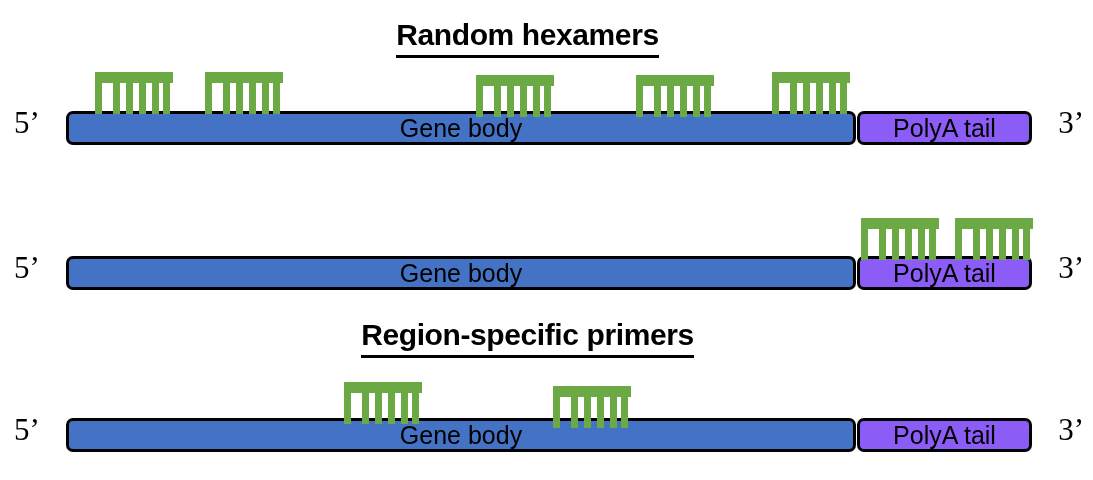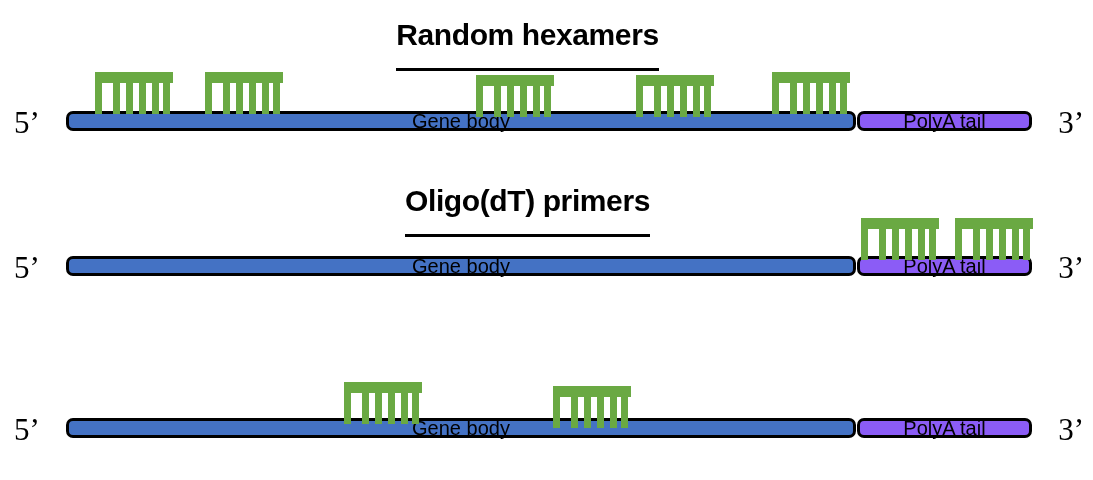--- a/index.html
+++ b/index.html
@@ -25,21 +25,21 @@
     font-family: "Liberation Sans", sans-serif;
     font-weight: bold;
     font-size: 30px;
     color: #000000;
     letter-spacing: -0.4px;
     white-space: nowrap;
   }
   .panel-title span.title-text {
     display: inline-block;
     border-bottom: 3px solid #000000;
-    padding-bottom: 17px;
+    padding-bottom: 4px;
     line-height: 1.05;
   }
 
   
   .strand {
     position: absolute;
     height: 34px;
   }
   .end-label {
     position: absolute;
@@ -48,29 +48,29 @@
     font-size: 31px;
     color: #000000;
     line-height: 34px;
   }
   .end-label.five { left: -52px; }
   .end-label.three { right: -52px; }
 
   .segment {
     position: absolute;
     top: 0;
-    height: 20px;
+    height: 34px;
     box-sizing: border-box;
     border: 3px solid #000000;
     border-radius: 7px;
     display: flex;
     align-items: center;
     justify-content: center;
     font-family: "Liberation Sans", sans-serif;
-    font-size: 20px;
+    font-size: 25px;
     color: #000000;
     line-height: 1;
     white-space: nowrap;
   }
   .segment.gene-body {
     background: #4472c4;
   }
   .segment.polya-tail {
     background: #8b5cf6;
   }
@@ -152,21 +152,20 @@
     </div>
     <div class="primer" style="left: 772px; top: 72px;">
       <div class="primer-bar"></div>
       <div class="tooth"></div>
       <div class="tooth"></div>
       <div class="tooth"></div>
       <div class="tooth"></div>
       <div class="tooth"></div>
       <div class="tooth"></div>
     </div>
-    <div class="panel-title" style="top: 184px;"><span class="title-text">Oligo(dT) primers</span></div>
     <div class="strand" style="left: 66px; top: 256px; width: 966px;">
       <div class="end-label five">5’</div>
       <div class="end-label three">3’</div>
       <div class="segment gene-body" style="left: 0px; width: 790px;">Gene body</div>
       <div class="segment polya-tail" style="left: 791px; width: 175px;">PolyA tail</div>
     </div>
     <div class="primer" style="left: 861px; top: 218px;">
       <div class="primer-bar"></div>
       <div class="tooth"></div>
       <div class="tooth"></div>
@@ -177,20 +176,21 @@
     </div>
     <div class="primer" style="left: 955px; top: 218px;">
       <div class="primer-bar"></div>
       <div class="tooth"></div>
       <div class="tooth"></div>
       <div class="tooth"></div>
       <div class="tooth"></div>
       <div class="tooth"></div>
       <div class="tooth"></div>
     </div>
+    <div class="panel-title" style="top: 318px;"><span class="title-text">Region-specific primers</span></div>
     <div class="strand" style="left: 66px; top: 418px; width: 966px;">
       <div class="end-label five">5’</div>
       <div class="end-label three">3’</div>
       <div class="segment gene-body" style="left: 0px; width: 790px;">Gene body</div>
       <div class="segment polya-tail" style="left: 791px; width: 175px;">PolyA tail</div>
     </div>
     <div class="primer" style="left: 344px; top: 382px;">
       <div class="primer-bar"></div>
       <div class="tooth"></div>
       <div class="tooth"></div>

